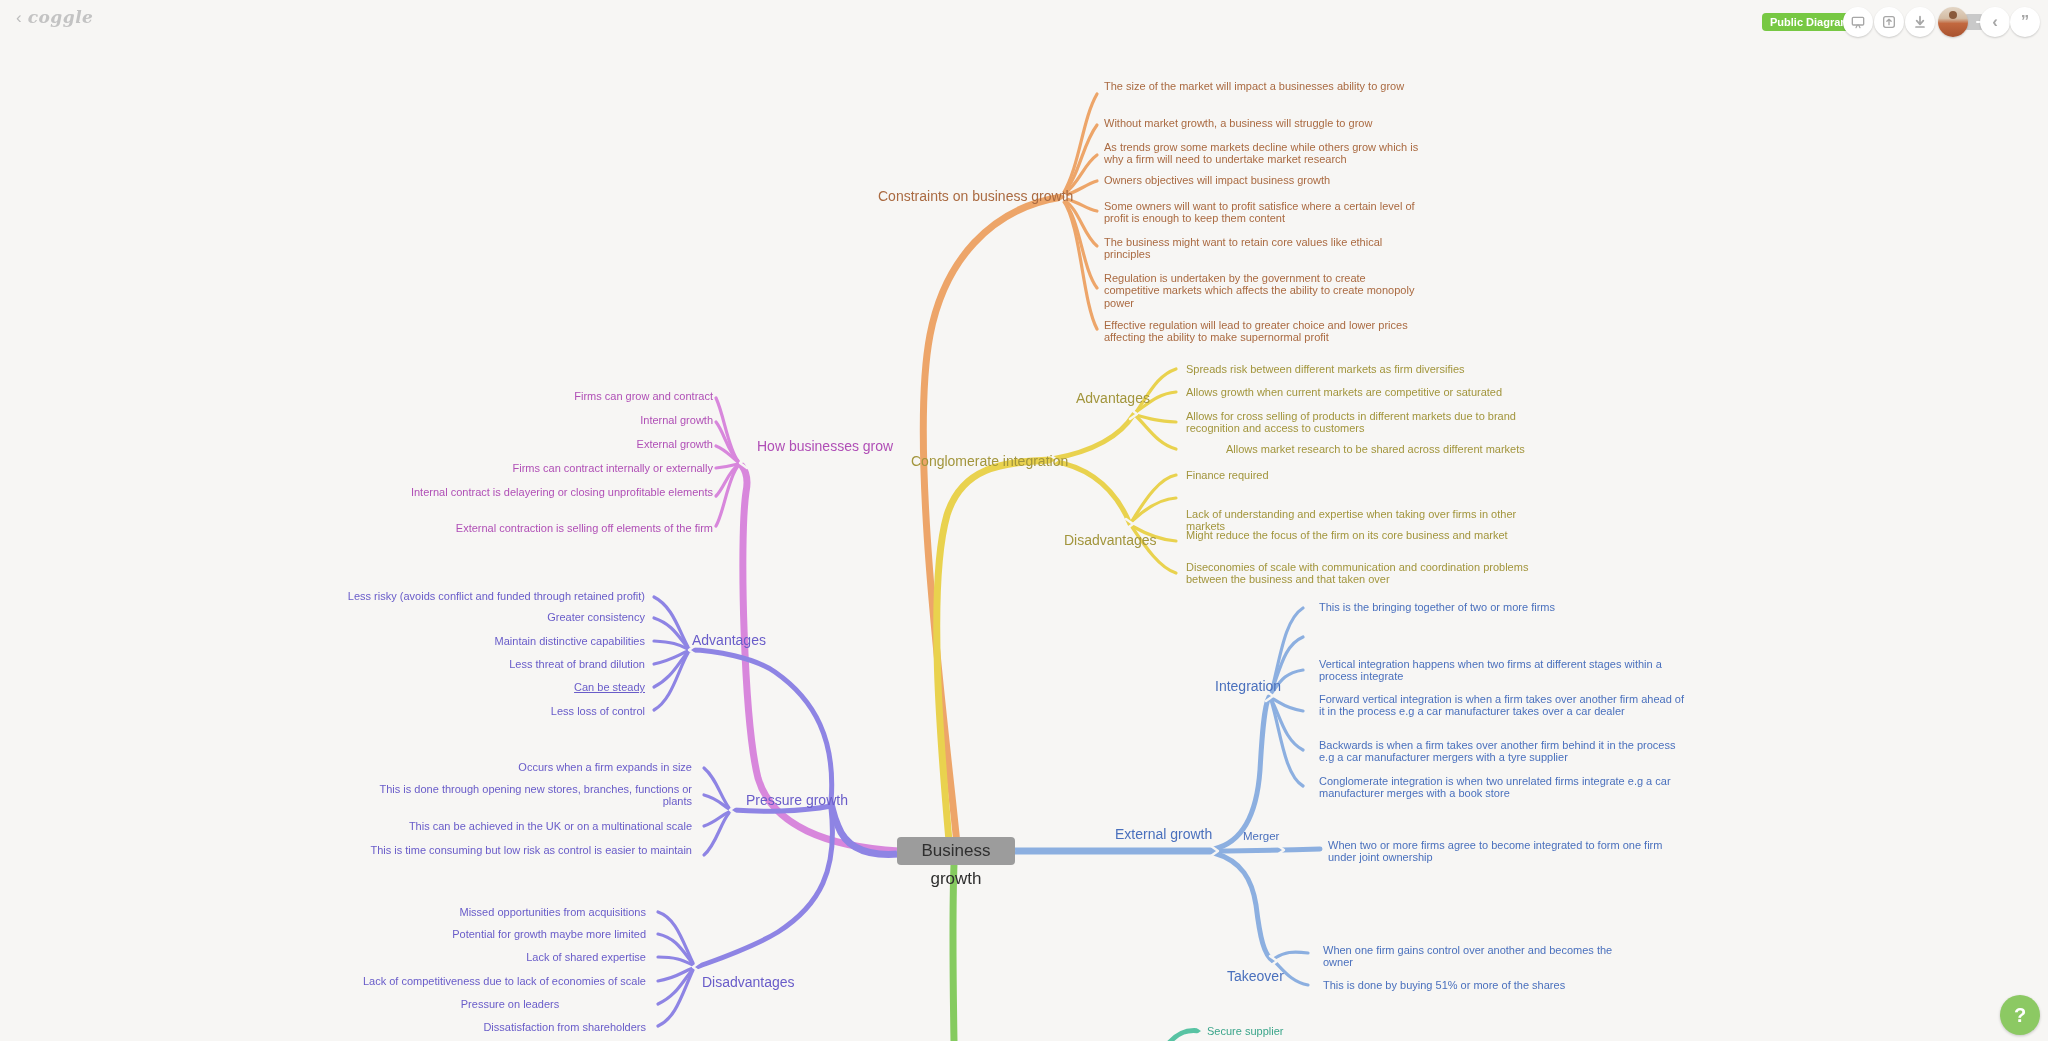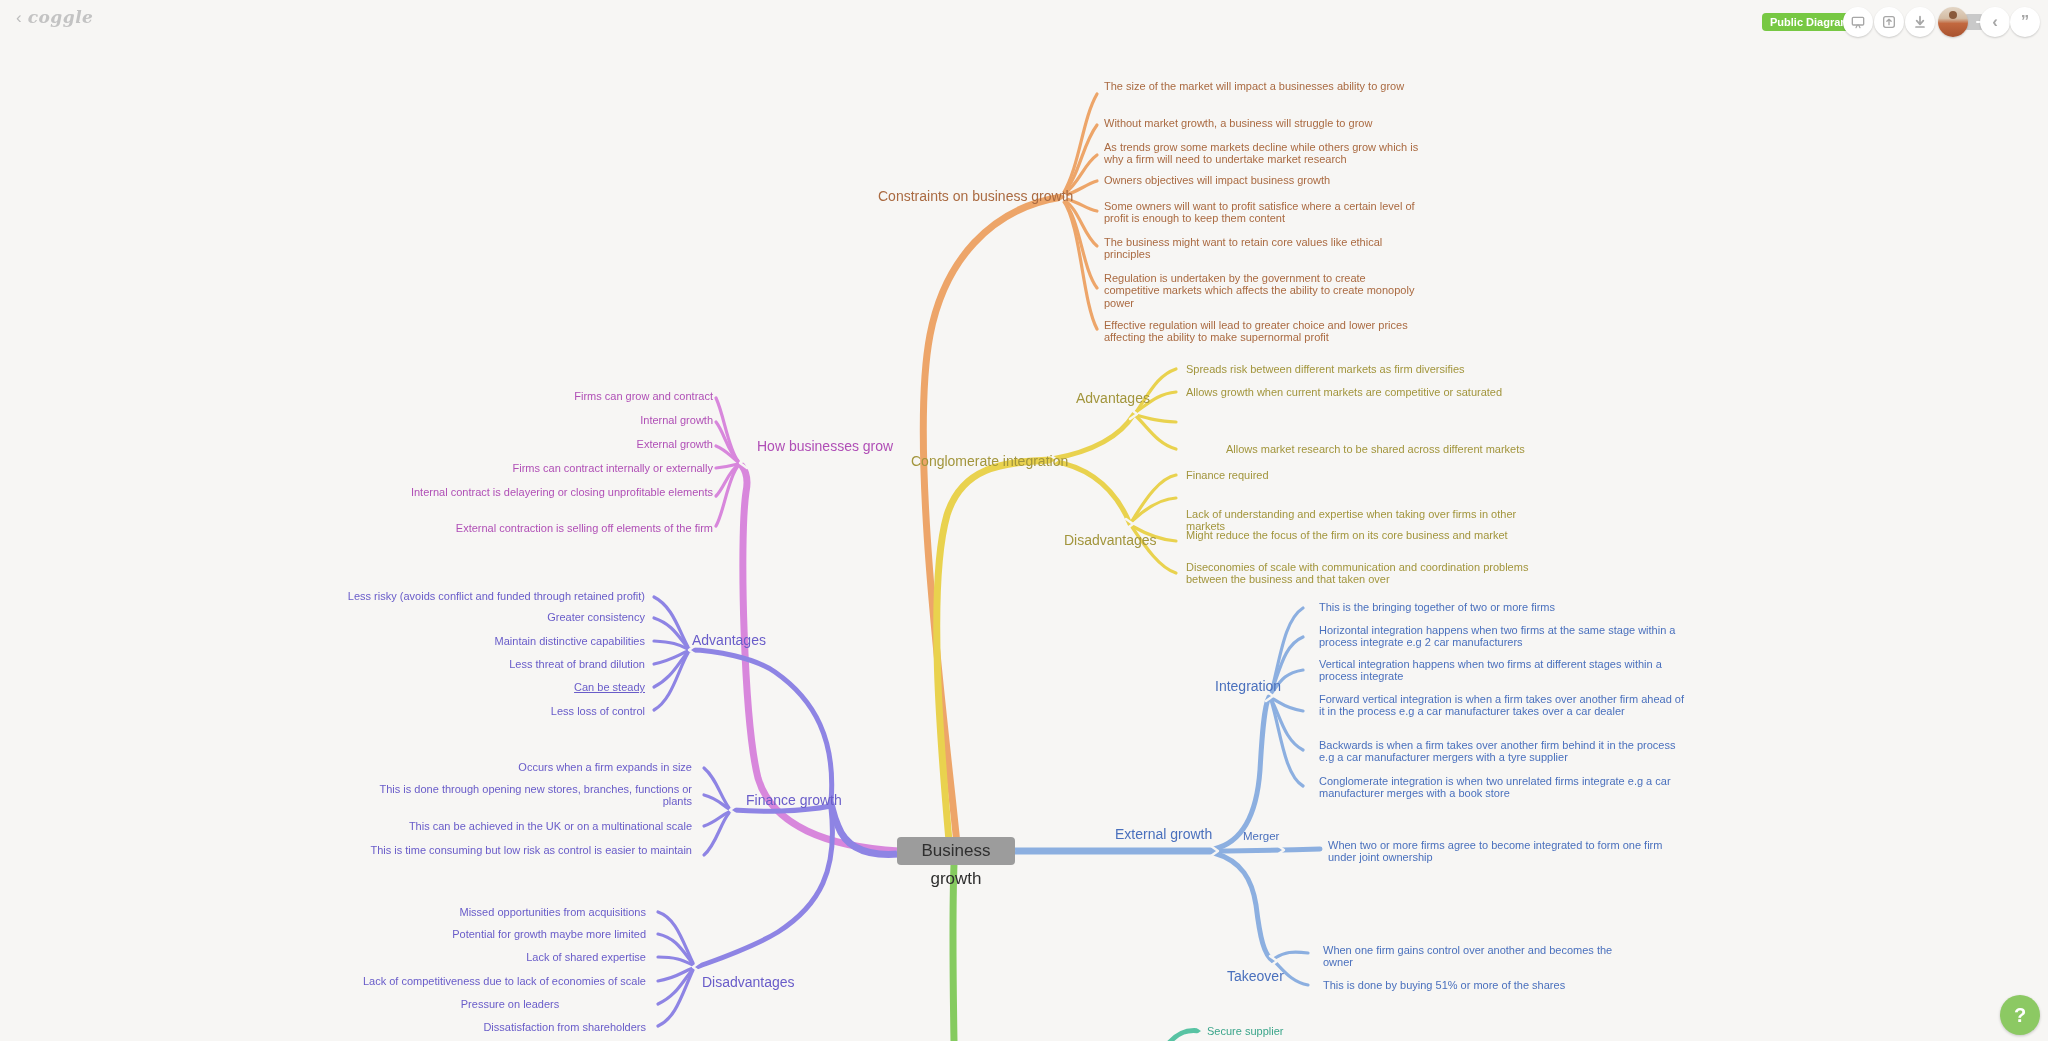--- a/index.html
+++ b/index.html
@@ -155,40 +155,41 @@
   <path class="chev" d="M 1196 1026 L 1203 1031 L 1196 1036"></path>
 </svg>
 
 <div id="root-node">Business growth</div>
 
 <div class="blabel c-orange" style="left:878px;top:188px;">Constraints on business growth</div>
 <div class="blabel c-yellow" style="left:911px;top:453px;">Conglomerate integration</div>
 <div class="blabel c-yellow" style="left:1076px;top:390px;">Advantages</div>
 <div class="blabel c-yellow" style="left:1064px;top:532px;">Disadvantages</div>
 <div class="blabel c-pink" style="left:757px;top:438px;">How businesses grow</div>
-<div class="blabel c-purple" style="left:746px;top:792px;">Finance growth</div>
+<div class="blabel c-purple" style="left:746px;top:792px;">Pressure growth</div>
 <div class="blabel c-purple" style="left:692px;top:632px;">Advantages</div>
 <div class="blabel c-purple" style="left:702px;top:974px;">Disadvantages</div>
 <div class="blabel c-blue" style="left:1115px;top:826px;">External growth</div>
 <div class="blabel c-blue" style="left:1215px;top:678px;">Integration</div>
 <div class="blabel c-blue" style="left:1243px;top:830px;font-size:11.5px;">Merger</div>
 <div class="blabel c-blue" style="left:1227px;top:968px;">Takeover</div>
 <div class="blabel c-teal" style="left:1207px;top:1025px;font-size:11px;">Secure supplier</div>
 
 <div class="leaf c-orange" style="left:1104px;top:80px;width:320px;">The size of the market will impact a businesses ability to grow</div>
 <div class="leaf c-orange" style="left:1104px;top:117px;width:320px;">Without market growth, a business will struggle to grow</div>
 <div class="leaf c-orange" style="left:1104px;top:141px;width:320px;">As trends grow some markets decline while others grow which is why a firm will need to undertake market research</div>
 <div class="leaf c-orange" style="left:1104px;top:174px;width:320px;">Owners objectives will impact business growth</div>
 <div class="leaf c-orange" style="left:1104px;top:200px;width:320px;">Some owners will want to profit satisfice where a certain level of profit is enough to keep them content</div>
 <div class="leaf c-orange" style="left:1104px;top:236px;width:320px;">The business might want to retain core values like ethical principles</div>
 <div class="leaf c-orange" style="left:1104px;top:272px;width:320px;">Regulation is undertaken by the government to create competitive markets which affects the ability to create monopoly power</div>
 <div class="leaf c-orange" style="left:1104px;top:319px;width:320px;">Effective regulation will lead to greater choice and lower prices affecting the ability to make supernormal profit</div>
 
 <div class="leaf c-yellow" style="left:1186px;top:363px;width:355px;">Spreads risk between different markets as firm diversifies</div>
 <div class="leaf c-yellow" style="left:1186px;top:386px;width:355px;">Allows growth when current markets are competitive or saturated</div>
+<div class="leaf c-yellow" style="left:1186px;top:410px;width:355px;">Allows for cross selling of products in different markets due to brand recognition and access to customers</div>
 <div class="leaf c-yellow" style="left:1186px;top:443px;width:355px;margin-left:40px;">Allows market research to be shared across different markets</div>
 
 <div class="leaf c-yellow" style="left:1186px;top:469px;width:355px;">Finance required</div>
 <div class="leaf c-yellow" style="left:1186px;top:508px;width:355px;">Lack of understanding and expertise when taking over firms in other markets</div>
 <div class="leaf c-yellow" style="left:1186px;top:529px;width:355px;">Might reduce the focus of the firm on its core business and market</div>
 <div class="leaf c-yellow" style="left:1186px;top:561px;width:355px;">Diseconomies of scale with communication and coordination problems between the business and that taken over</div>
 
 <div class="leaf r c-pink" style="right:1335px;top:390px;width:320px;">Firms can grow and contract</div>
 <div class="leaf r c-pink" style="right:1335px;top:414px;width:320px;">Internal growth</div>
 <div class="leaf r c-pink" style="right:1335px;top:438px;width:320px;">External growth</div>
@@ -209,21 +210,20 @@
 <div class="leaf r c-purple" style="right:1356px;top:844px;width:322px;">This is time consuming but low risk as control is easier to maintain</div>
 
 <div class="leaf r c-purple" style="right:1402px;top:906px;width:400px;">Missed opportunities from acquisitions</div>
 <div class="leaf r c-purple" style="right:1402px;top:928px;width:400px;">Potential for growth maybe more limited</div>
 <div class="leaf r c-purple" style="right:1402px;top:951px;width:400px;">Lack of shared expertise</div>
 <div class="leaf r c-purple" style="right:1402px;top:975px;width:400px;">Lack of competitiveness due to lack of economies of scale</div>
 <div class="leaf r c-purple" style="right:1338px;top:998px;width:400px;text-align:center;">Pressure on leaders</div>
 <div class="leaf r c-purple" style="right:1402px;top:1021px;width:400px;">Dissatisfaction from shareholders</div>
 
 <div class="leaf c-blue" style="left:1319px;top:601px;width:365px;">This is the bringing together of two or more firms</div>
-<div class="leaf c-blue" style="left:1319px;top:624px;width:365px;">Horizontal integration happens when two firms at the same stage within a process integrate e.g 2 car manufacturers</div>
 <div class="leaf c-blue" style="left:1319px;top:658px;width:365px;">Vertical integration happens when two firms at different stages within a process integrate</div>
 <div class="leaf c-blue" style="left:1319px;top:693px;width:365px;">Forward vertical integration is when a firm takes over another firm ahead of it in the process e.g a car manufacturer takes over a car dealer</div>
 <div class="leaf c-blue" style="left:1319px;top:739px;width:365px;">Backwards is when a firm takes over another firm behind it in the process e.g a car manufacturer mergers with a tyre supplier</div>
 <div class="leaf c-blue" style="left:1319px;top:775px;width:365px;">Conglomerate integration is when two unrelated firms integrate e.g a car manufacturer merges with a book store</div>
 
 <div class="leaf c-blue" style="left:1328px;top:839px;width:340px;">When two or more firms agree to become integrated to form one firm under joint ownership</div>
 
 <div class="leaf c-blue" style="left:1323px;top:944px;width:310px;">When one firm gains control over another and becomes the owner</div>
 <div class="leaf c-blue" style="left:1323px;top:979px;width:310px;">This is done by buying 51% or more of the shares</div>
 

